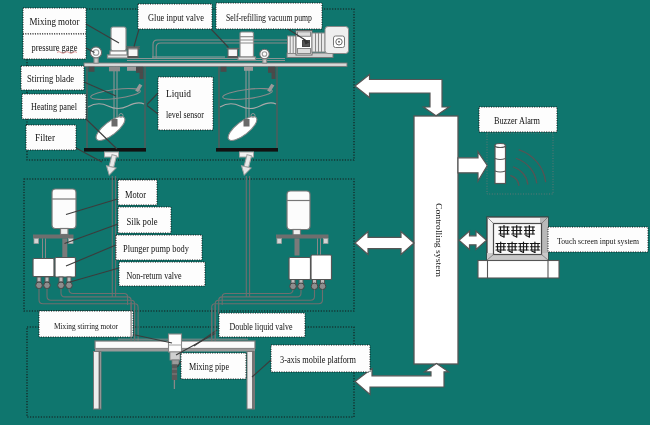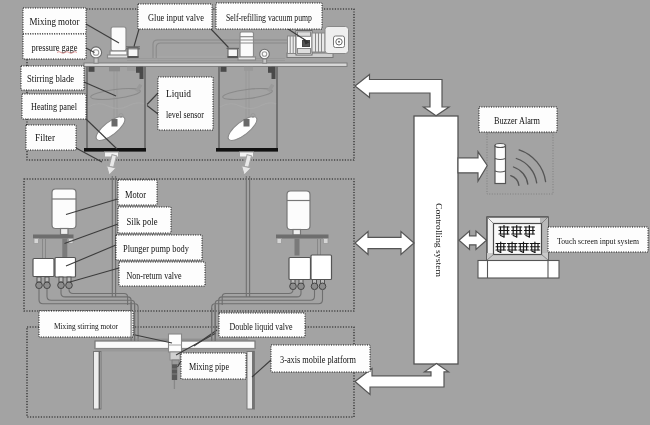--- a/index.html
+++ b/index.html
@@ -1,16 +1,16 @@
 <!DOCTYPE html>
 <html><head>
 <meta charset="utf-8">
 <style>
 html,body{margin:0;padding:0;background:#fff;}
-#page{width:650px;height:425px;position:relative;background:#a3a3a3;font-family:"Liberation Serif",serif;}
+#page{width:650px;height:425px;position:relative;background:#0f766e;font-family:"Liberation Serif",serif;}
 svg{position:absolute;top:0;left:0;}
 text{fill:#121212;}
 .lbl{font-size:9.4px;font-family:"Liberation Serif",serif;}
 </style>
 </head>
 <body>
 <div id="page">
 <svg width="650" height="425" viewBox="0 0 650 425">
 
 <rect x="27" y="9" width="327" height="151" fill="none" stroke="#161616" stroke-width="1.1" stroke-dasharray="1.2 1.5"></rect>

